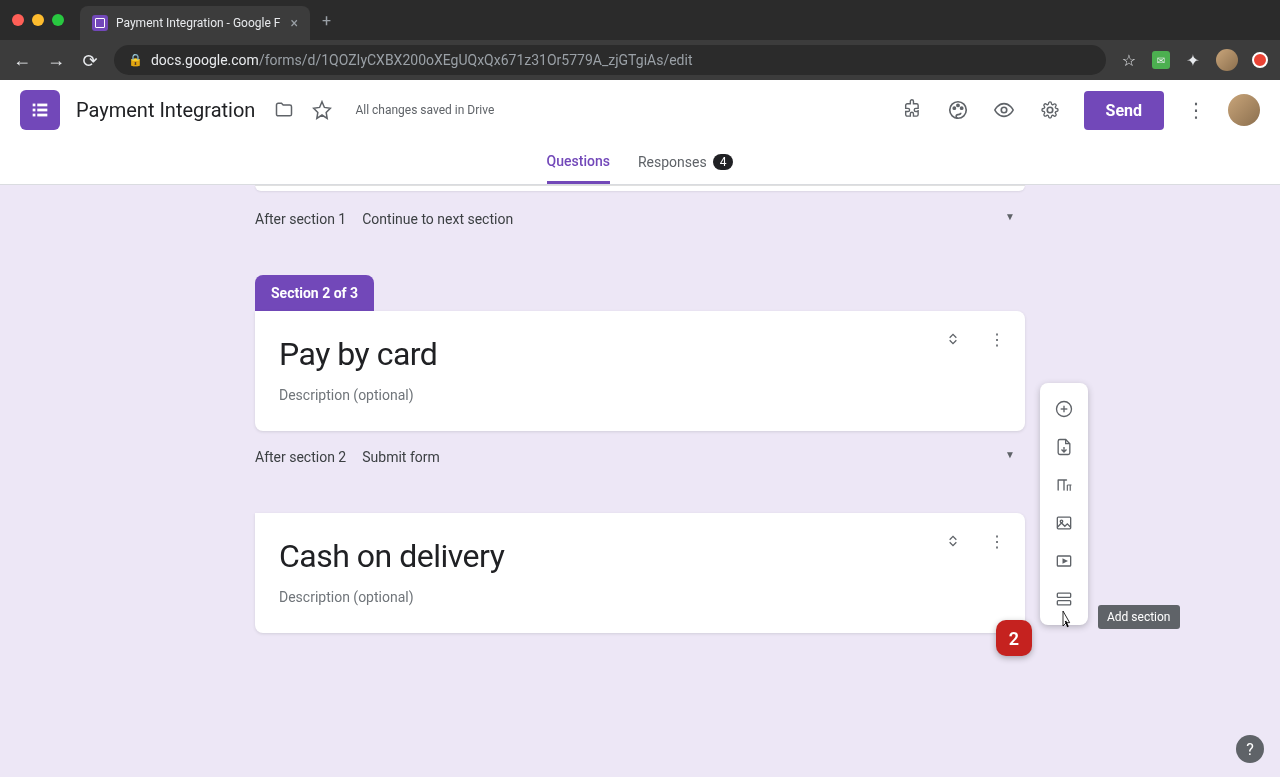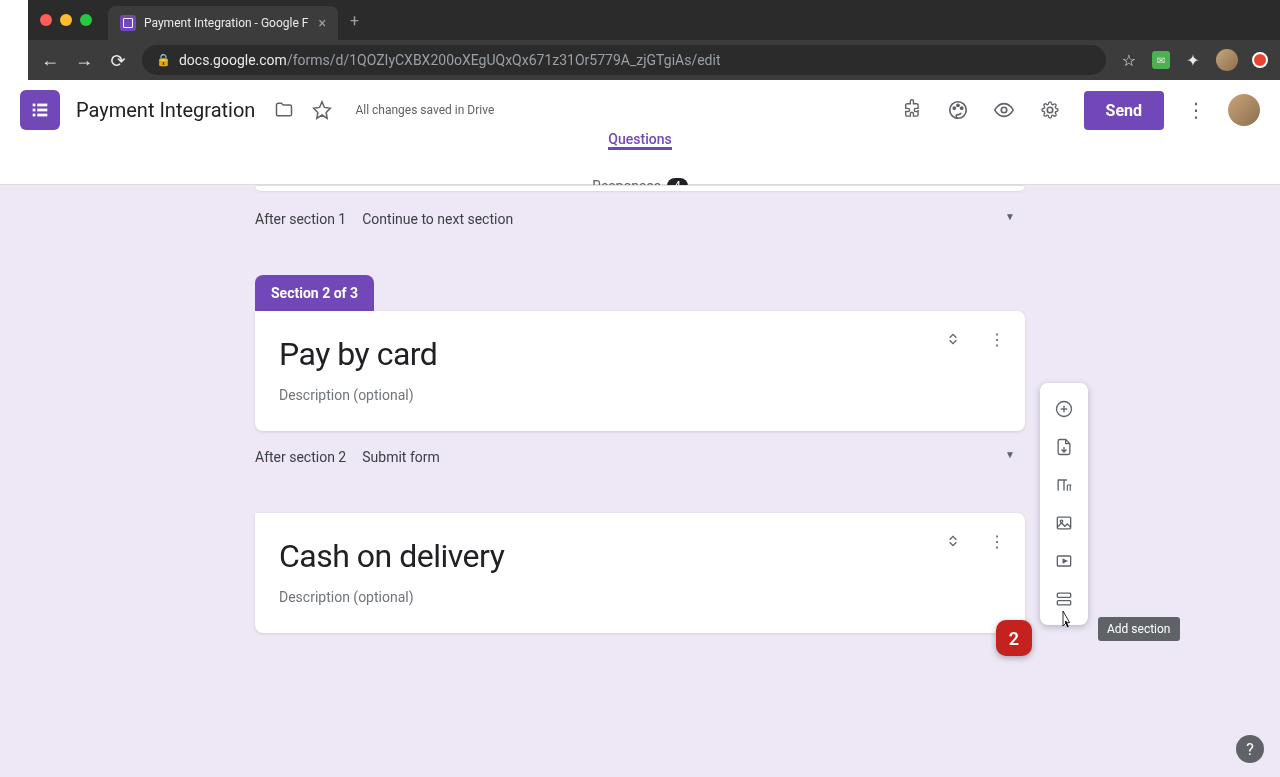--- a/index.html
+++ b/index.html
@@ -1,19 +1,19 @@
 <!DOCTYPE html>
 <html><head>
 <meta charset="utf-8">
 <style>
 * { margin: 0; padding: 0; box-sizing: border-box; font-family: -apple-system, BlinkMacSystemFont, "Segoe UI", Roboto, Arial, sans-serif; }
 body { width: 1280px; height: 777px; background: #fff; overflow: hidden; }
 
 
-.browser-chrome { background: #2b2b2b; height: 80px; margin-left: 28px; }
+.browser-chrome { background: #2b2b2b; height: 80px; }
 .tab-bar { display: flex; align-items: center; height: 40px; padding: 0 12px; }
 .mac-controls { display: flex; gap: 8px; margin-right: 16px; }
 .mac-btn { width: 12px; height: 12px; border-radius: 50%; }
 .mac-close { background: #ff5f57; }
 .mac-min { background: #febc2e; }
 .mac-max { background: #28c840; }
 .tab { display: flex; align-items: center; background: #3c3c3c; height: 34px; border-radius: 8px 8px 0 0; padding: 0 12px; min-width: 230px; color: #e8eaed; font-size: 12px; margin-top: 6px; }
 .tab-favicon { width: 16px; height: 16px; background: #7248b9; border-radius: 3px; margin-right: 8px; display:flex;align-items:center;justify-content:center; }
 .tab-favicon::before{content:"";width:8px;height:8px;border:1.5px solid #fff;border-radius:1px;}
 .tab-title { flex: 1; white-space: nowrap; overflow: hidden; text-overflow: ellipsis; }
@@ -38,21 +38,21 @@
 .hdr-icon { width: 26px; height: 26px; color: #5f6368; cursor:pointer; display:flex;align-items:center;justify-content:center; margin-right: 12px; }
 .save-status { font-size: 12px; color: #5f6368; margin-left: 8px; }
 .spacer { flex: 1; }
 .hdr-actions { display: flex; align-items: center; gap: 22px; }
 .hdr-action-icon { color: #5f6368; cursor:pointer; display:flex;align-items:center;justify-content:center; width:24px;height:24px;}
 .send-btn { background: #7248b9; color: #fff; border: none; padding: 10px 22px; border-radius: 4px; font-size: 16px; font-weight: 700; cursor:pointer; }
 .more-btn { color: #5f6368; font-size: 20px; cursor:pointer; }
 .user-avatar { width: 32px; height: 32px; border-radius: 50%; background: linear-gradient(135deg,#c9a57a,#8b6f4e); }
 
 
-.tabs-row { display: flex; justify-content: center; align-items: center; height: 45px; border-bottom: 1px solid #dadce0; gap: 28px; flex-direction: column; }
+.tabs-row { display: flex; justify-content: center; align-items: center; height: 45px; border-bottom: 1px solid #dadce0; gap: 28px; }
 .tab-item { font-size: 14px; color: #5f6368; cursor:pointer; height: 100%; display: flex; align-items: center; position: relative; }
 .tab-item.active { color: #7248b9; border-bottom: 3px solid #7248b9; font-weight:500; }
 .badge { background: #202124; color: #fff; border-radius: 10px; padding: 1px 7px; font-size: 12px; margin-left: 6px; }
 
 
 .canvas { background: #ede7f6; min-height: 592px; padding-top: 0; position: relative; }
 .canvas-inner { width: 770px; margin: 0 auto; position: relative; }
 
 .section-peek { height: 6px; background: #fff; border-radius: 0 0 8px 8px; margin: 0 0 14px 0; border-top: 1px solid #e0e0e0; box-shadow: 0 1px 2px rgba(60,64,67,.1); }
 
@@ -67,21 +67,21 @@
 .card-actions { position: absolute; top: 18px; right: 18px; display: flex; gap: 24px; color: #5f6368; }
 .card-action { cursor:pointer; display:flex;align-items:center;justify-content:center;width:20px;height:20px;}
 .section-title { font-size: 32px; color: #202124; font-weight: 400; margin-bottom: 14px; letter-spacing:-0.5px; }
 .section-desc { font-size: 14px; color: #70757a; }
 
 
 .floating-tb { position: absolute; top: 198px; left: 50%; margin-left: 400px; width: 48px; background: #fff; border-radius: 8px; box-shadow: 0 2px 6px rgba(60,64,67,.3); display: flex; flex-direction: column; align-items: center; padding: 8px 0; gap: 2px; }
 .tb-btn { width: 36px; height: 36px; display: flex; align-items: center; justify-content: center; color: #5f6368; cursor:pointer; border-radius:4px; }
 .tb-btn svg { width: 20px; height: 20px; stroke: #5f6368; fill:none; stroke-width:1.6; }
 
-.tooltip { position: absolute; top: 432px; left: 50%; margin-left: 458px; background: #5f6368; color: #fff; font-size: 12px; padding: 5px 9px; border-radius: 3px; white-space:nowrap; }
+.tooltip { position: absolute; top: 420px; left: 50%; margin-left: 458px; background: #5f6368; color: #fff; font-size: 12px; padding: 5px 9px; border-radius: 3px; white-space:nowrap; }
 
 .red-badge { position: absolute; top: 435px; left: 50%; margin-left: 356px; width: 36px; height: 36px; background: #c5221f; color: #fff; border-radius: 10px; display: flex; align-items: center; justify-content: center; font-size: 18px; font-weight: 600; box-shadow: 0 2px 6px rgba(0,0,0,.3); }
 
 .cursor { position: absolute; top: 424px; left: 50%; margin-left: 418px; pointer-events:none; z-index:10;}
 .cursor svg { width: 20px; height: 24px; }
 
 .help-btn { position: fixed; bottom: 14px; right: 16px; width: 28px; height: 28px; border-radius: 50%; background: #5f6368; color: #fff; display: flex; align-items: center; justify-content: center; font-size: 16px; cursor:pointer; }
 </style>
 </head>
 <body>

